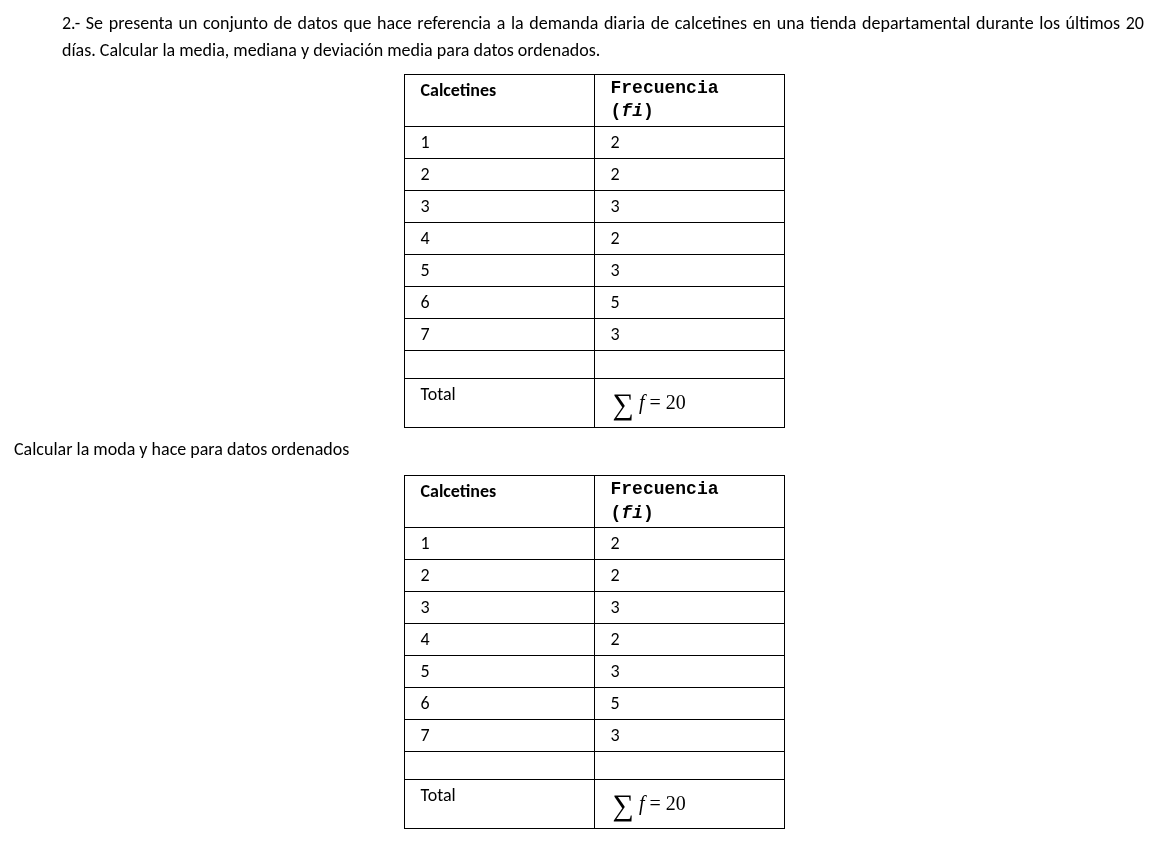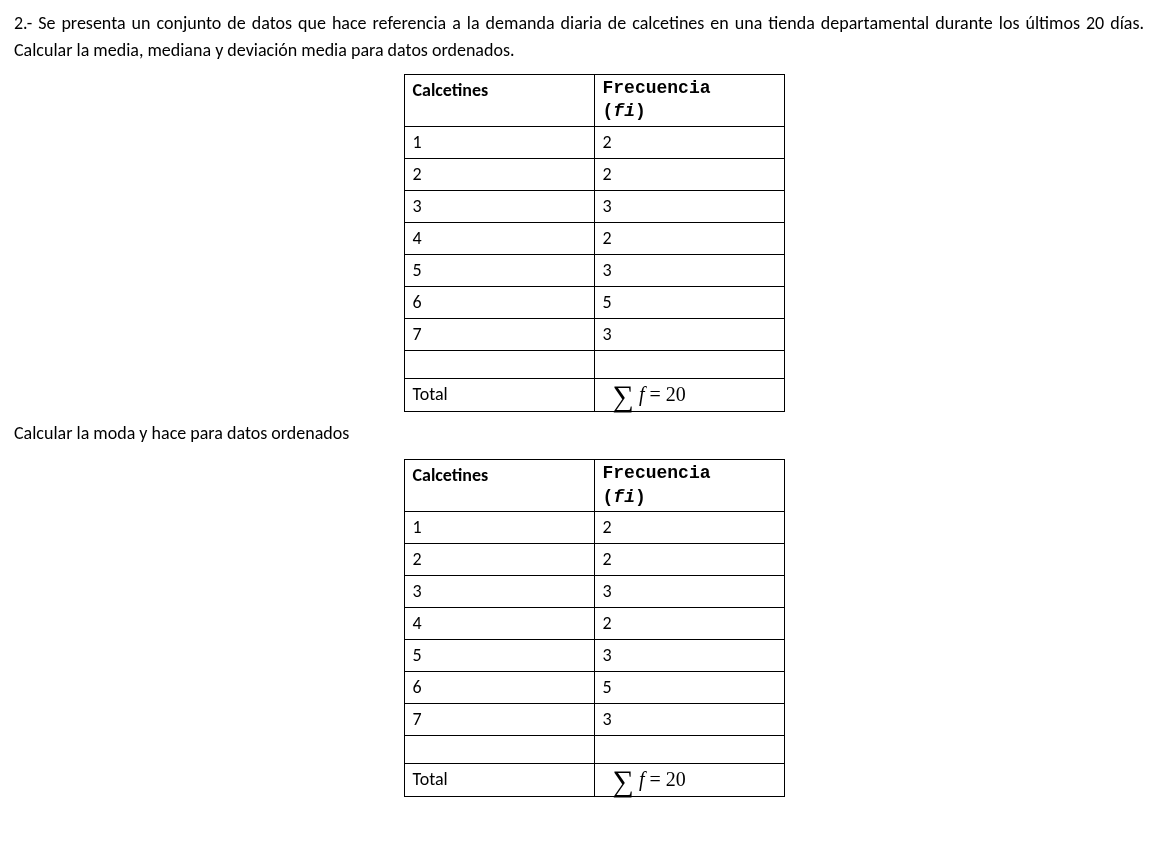--- a/index.html
+++ b/index.html
@@ -12,57 +12,58 @@
       font-size: 18px;
       color: #000;
       background: #fff;
       padding: 10px 14px;
       width: 1158px;
       line-height: 1.5;
     }
     .problem-text {
       text-align: justify;
       margin-bottom: 10px;
+      margin-left: 48px;
     }
     .section-text {
       margin-top: 8px;
       margin-bottom: 12px;
     }
     .table-wrap {
       display: flex;
       justify-content: center;
       width: 100%;
     }
     table {
       border-collapse: collapse;
       margin-left: 30px;
     }
     td, th {
       border: 1px solid #000;
-      padding: 2px 8px;
+      padding: 2px 16px;
       text-align: left;
       vertical-align: top;
       font-weight: normal;
       height: 28px;
     }
     th {
       font-weight: bold;
     }
     .col1 {
       width: 190px;
     }
     .col2 {
       width: 190px;
     }
     .sum-cell {
       font-family: "Cambria Math", "Times New Roman", serif;
       font-size: 20px;
       white-space: nowrap;
       vertical-align: middle;
-      padding: 0 8px;
+      padding: 8px 8px;
     }
     .sum-sym {
       font-size: 30px;
       vertical-align: middle;
       display: inline-block;
       line-height: 1;
     }
     .italic {
       font-style: italic;
     }

